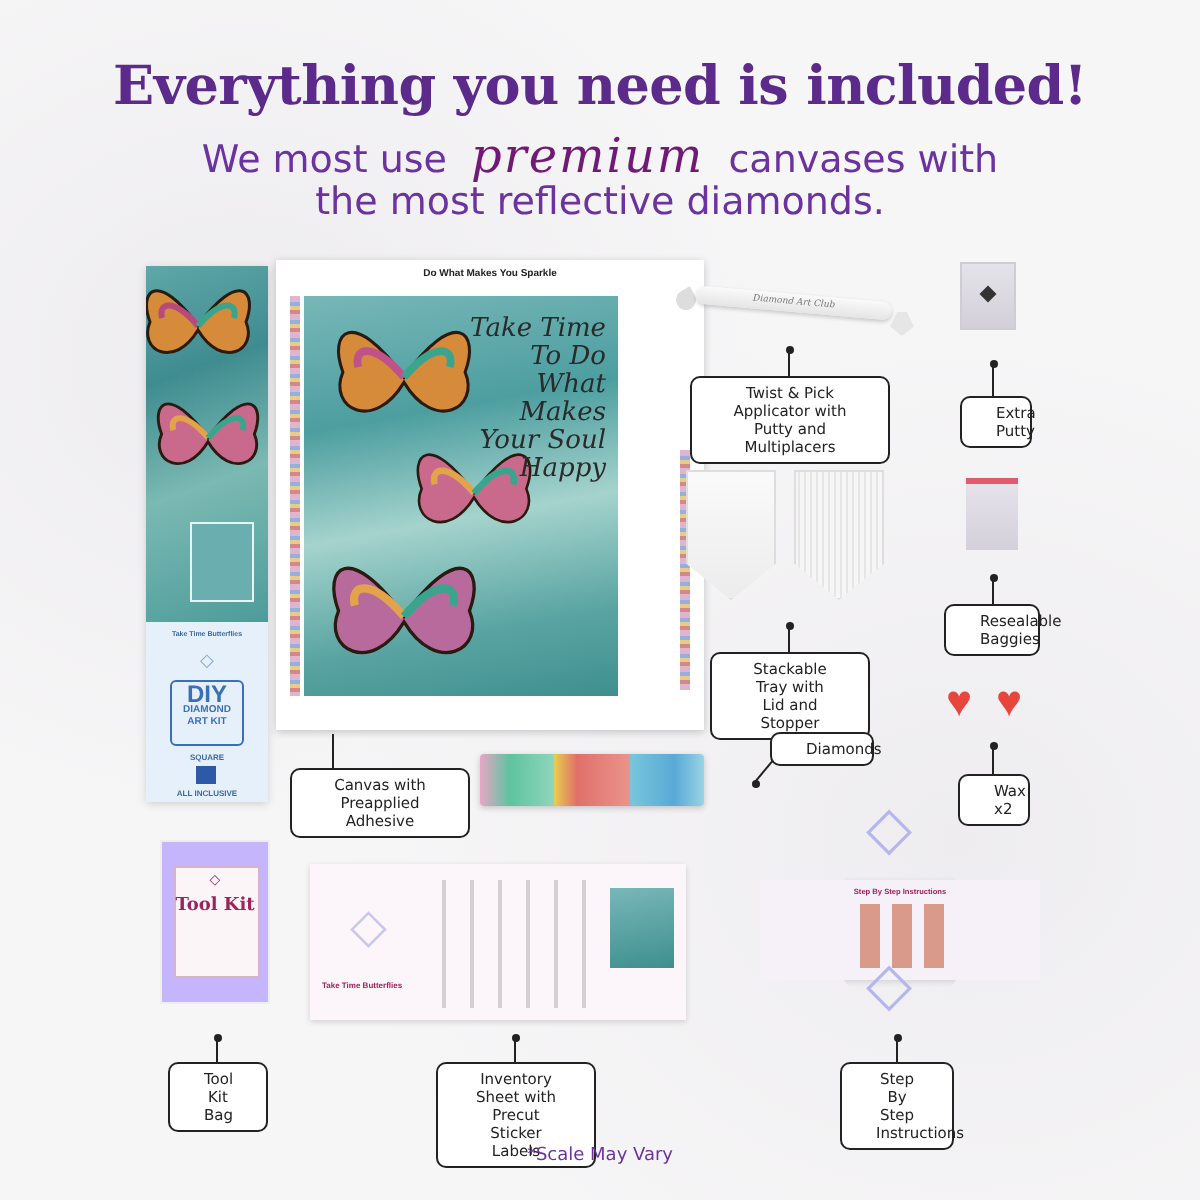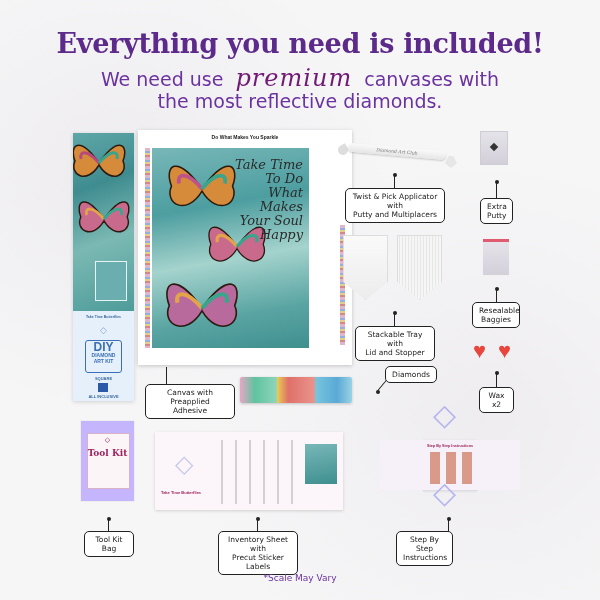--- a/index.html
+++ b/index.html
@@ -25,21 +25,21 @@
   .sub1 { top: 64px; }
   .sub2 { top: 90px; }
   .script {
     font-family: "DejaVu Serif", serif; font-style: italic;
     font-size: 24px; color: #701a75; margin: 0 6px;
     letter-spacing: 1px;
   }
   .callout {
     position: absolute; background: #fff; border: 1.3px solid #222;
     border-radius: 5px; font-size: 7.5px; color: #222; text-align: center;
-    line-height: 9px; padding: 3px 6px; font-family: "DejaVu Sans", sans-serif;
+    line-height: 9px; padding: 3px 17px; font-family: "DejaVu Sans", sans-serif;
   }
   .stem { position: absolute; width: 1.3px; background: #222; }
   .dot { position: absolute; width: 4px; height: 4px; border-radius: 50%; background: #222; }
 
   
   .pkg { left: 73px; top: 133px; width: 61px; height: 268px; background: #e6f0fa;
     box-shadow: 0 1px 4px rgba(0,0,0,0.15); }
   .pkg-art { position: absolute; left: 0; top: 0; width: 61px; height: 178px;
     background: linear-gradient(160deg,#5fa7a8 0%,#3f8c90 30%,#7bb9b3 60%,#4d9c9a 100%); overflow: hidden; }
   .pkg-label { position:absolute; left:4px; width:53px; text-align:center; font-size:3.5px; color:#3b6aa0; }
@@ -92,21 +92,21 @@
   .instr-diamond { position:absolute; color:#b6b6ef; font-size:30px; line-height:30px; }
 
   .footer { top: 573px; left: 0; width: 600px; text-align: center; font-size: 9px; color: #6a33a0;
     font-family: "DejaVu Sans", sans-serif; }
 </style>
 </head>
 <body>
 
 <div class="abs headline">Everything you need is included!</div>
 <div class="abs sub sub1">
-  <span>We need use</span>
+  <span>We most use</span>
   <span class="script">premium</span>
   <span>canvases with</span>
 </div>
 <div class="abs sub sub2">the most reflective diamonds.</div>
 
 <div class="abs pkg">
   <div class="pkg-art">
     <svg class="butterfly" style="left:-4px;top:2px" width="60" height="55" viewBox="0 0 60 55">
       <path d="M30 28 C10 0 0 10 6 26 C0 40 18 50 30 30 C42 50 60 40 54 26 C60 10 50 0 30 28Z" fill="#d58b3a" stroke="#2a1a10" stroke-width="1.5"></path>
       <path d="M30 28 C18 14 10 16 12 24" fill="none" stroke="#b84a7a" stroke-width="3"></path>
@@ -243,18 +243,18 @@
 </div>
 
 <div class="instr-diamond abs" style="left:433px;top:400px">◇</div>
 <div class="abs instructions">
   <div class="instr-title">Step By Step Instructions</div>
   <div style="position:absolute;left:50px;top:12px;width:42px;height:32px;background:repeating-linear-gradient(90deg,#d99a8a 0 10px,rgba(0,0,0,0) 10px 16px)"></div>
 </div>
 <div class="instr-diamond abs" style="left:433px;top:478px">◇</div>
 <div class="dot" style="left:447px;top:517px"></div>
 <div class="stem" style="left:448px;top:519px;height:13px"></div>
-<div class="callout" style="left:396px;top:531px;width:57px">
+<div class="callout" style="left:420px;top:531px;width:57px">
   <div>Step By Step</div>
     <div>Instructions</div>
 </div>
 
 <div class="abs footer">*Scale May Vary</div>
 
 </body></html>

